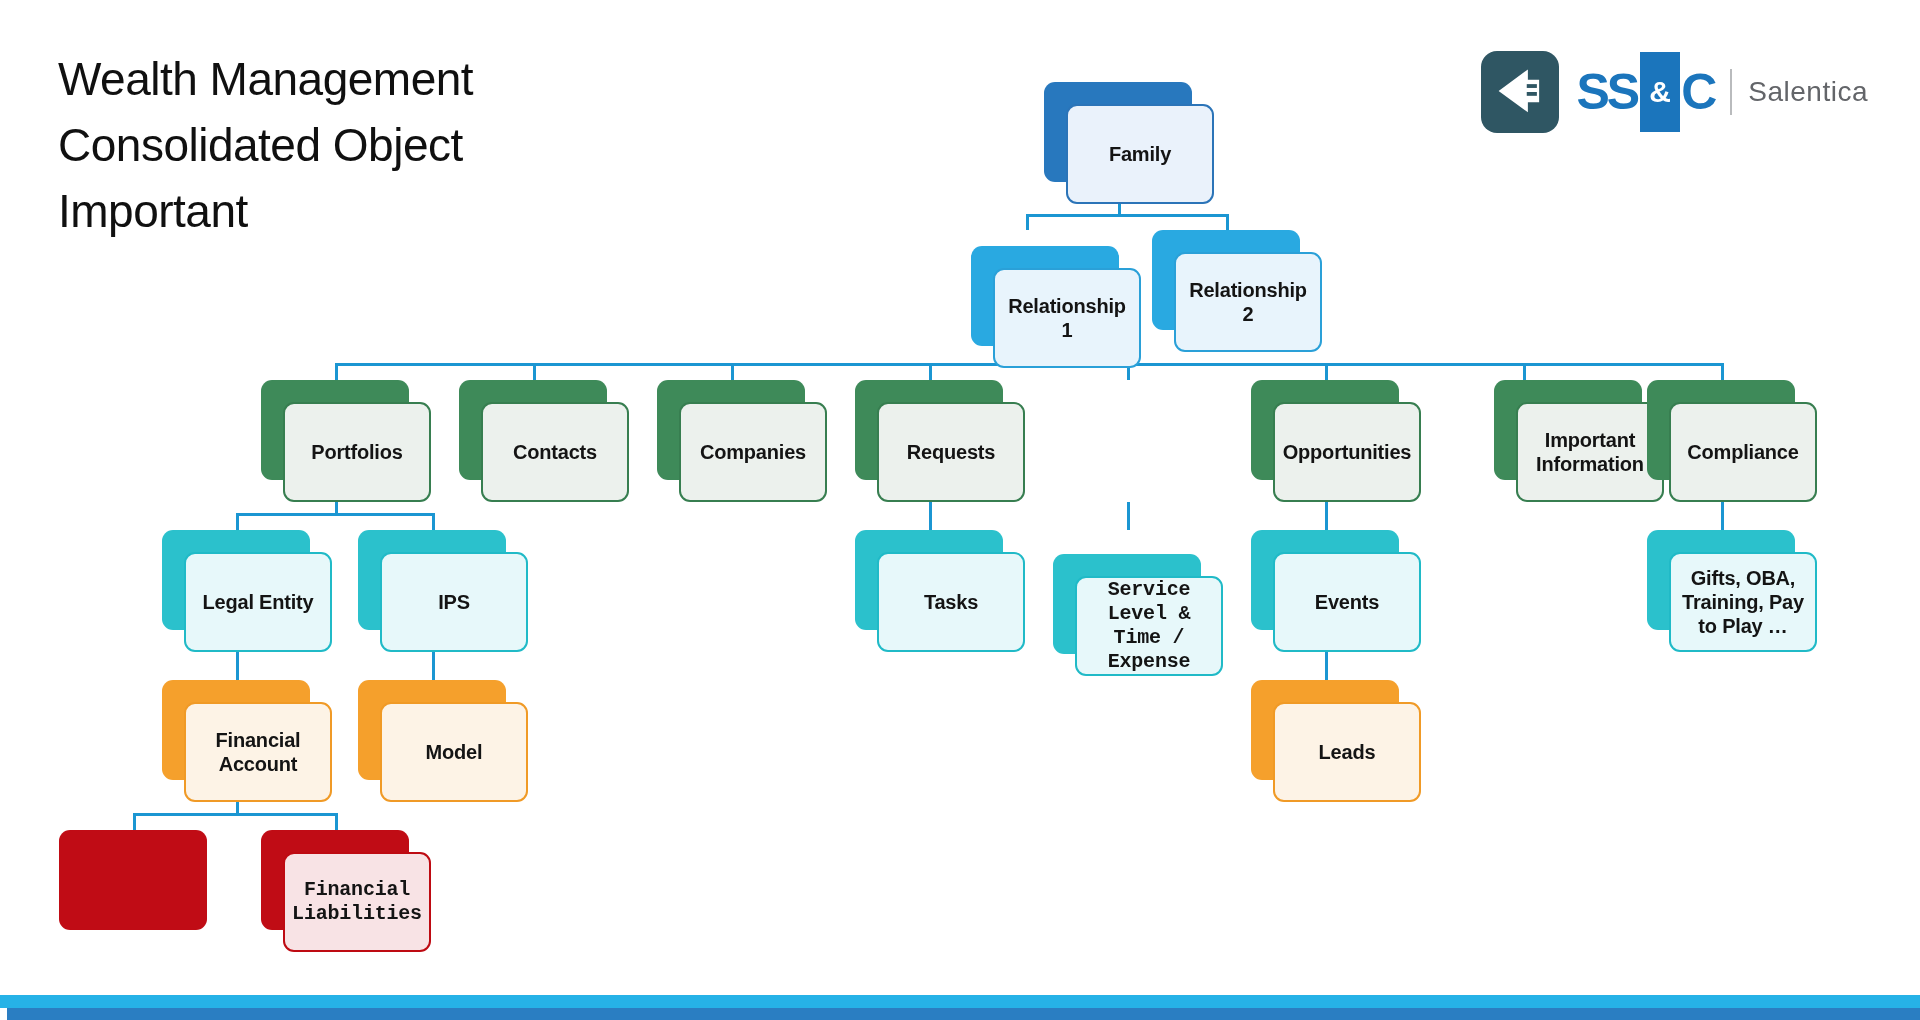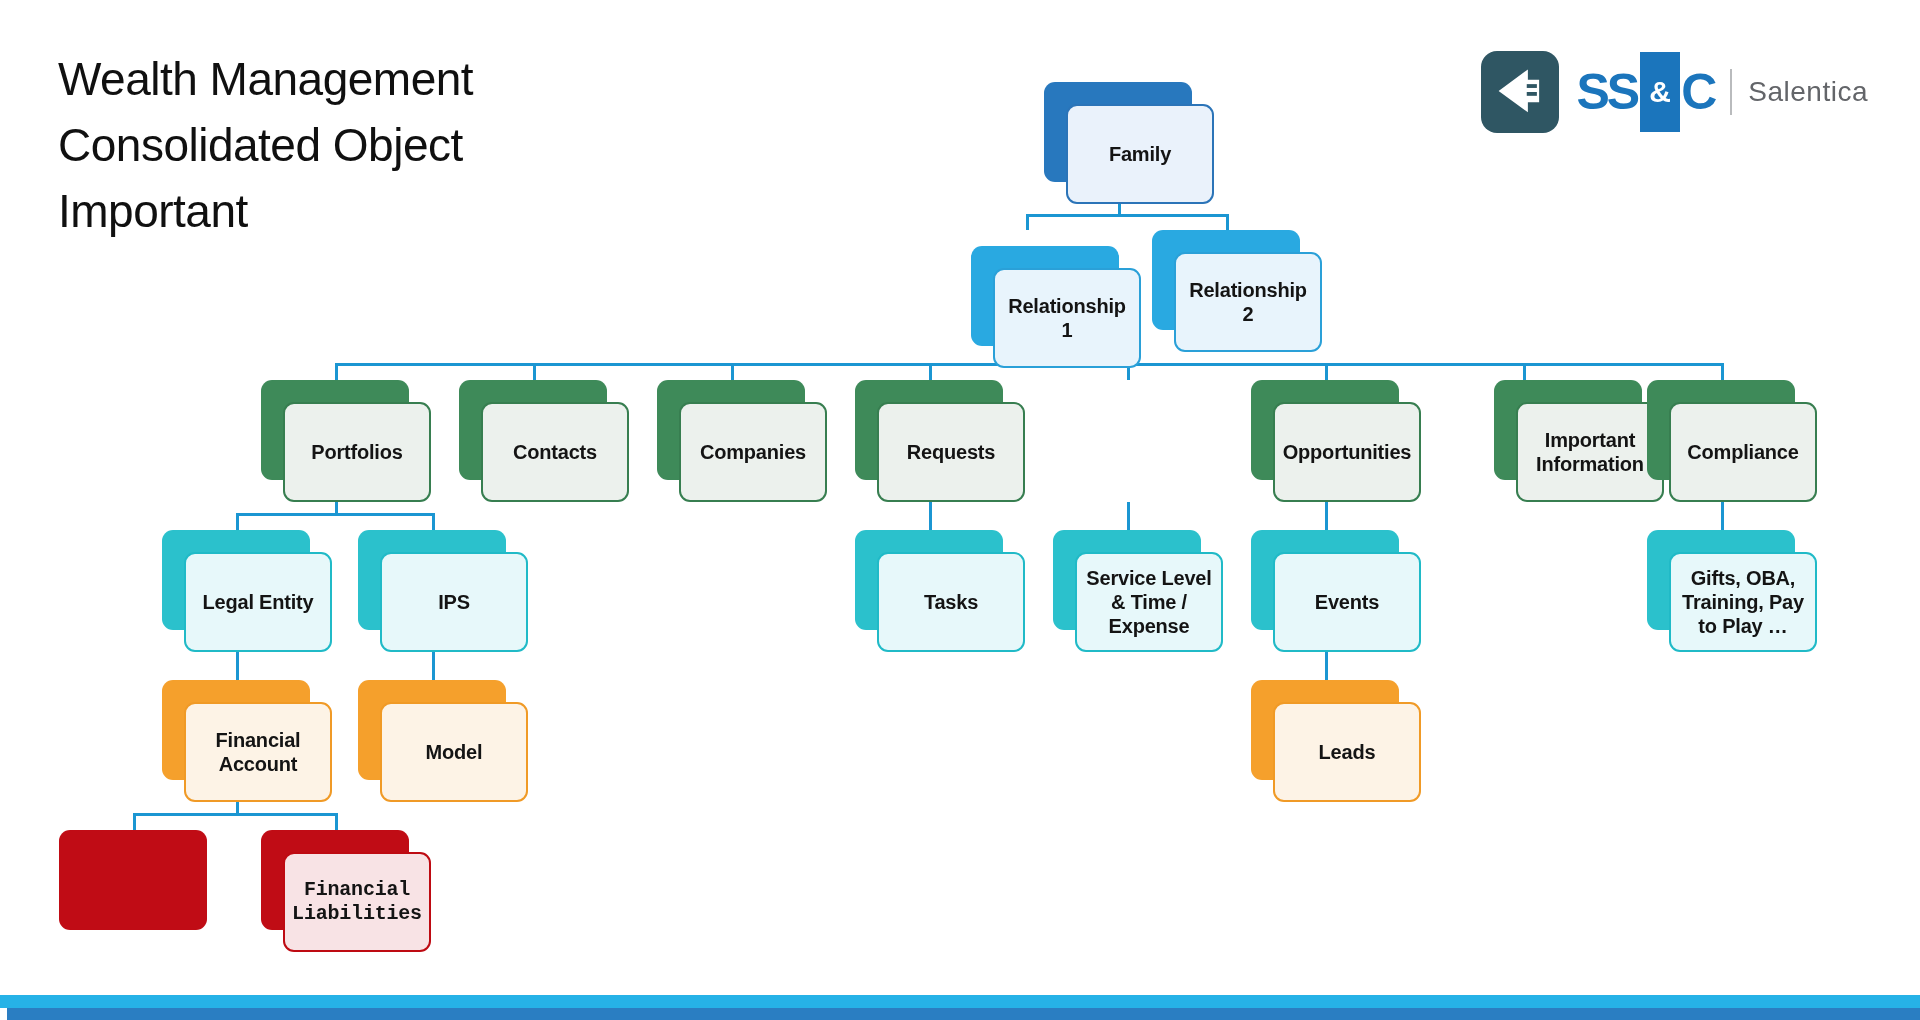--- a/index.html
+++ b/index.html
@@ -205,21 +205,21 @@
         <div class="front" style="background: rgb(231, 248, 250); border-color: rgb(32, 186, 199);">
           <span class="label">IPS</span>
         </div>
       </div>
       <div class="node" style="left: 855px; top: 530px;">
         <div class="back" style="background: rgb(43, 193, 204);"></div>
         <div class="front" style="background: rgb(231, 248, 250); border-color: rgb(32, 186, 199);">
           <span class="label">Tasks</span>
         </div>
       </div>
-      <div class="node" style="left: 1053px; top: 530px;">
+      <div class="node" style="left: 1053px; top: 554px; font-family: Liberation Mono, monospace;">
         <div class="back" style="background: rgb(43, 193, 204);"></div>
         <div class="front" style="background: rgb(231, 248, 250); border-color: rgb(32, 186, 199);">
           <span class="label">Service Level &amp; Time / Expense</span>
         </div>
       </div>
       <div class="node" style="left: 1251px; top: 530px;">
         <div class="back" style="background: rgb(43, 193, 204);"></div>
         <div class="front" style="background: rgb(231, 248, 250); border-color: rgb(32, 186, 199);">
           <span class="label">Events</span>
         </div>

